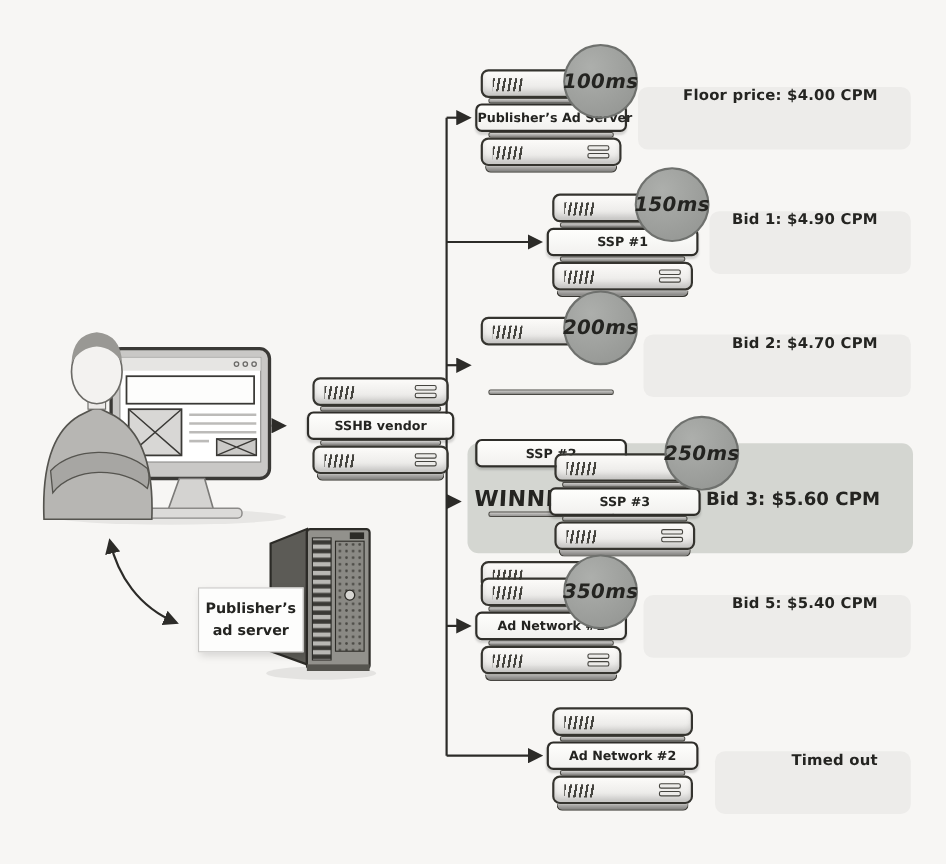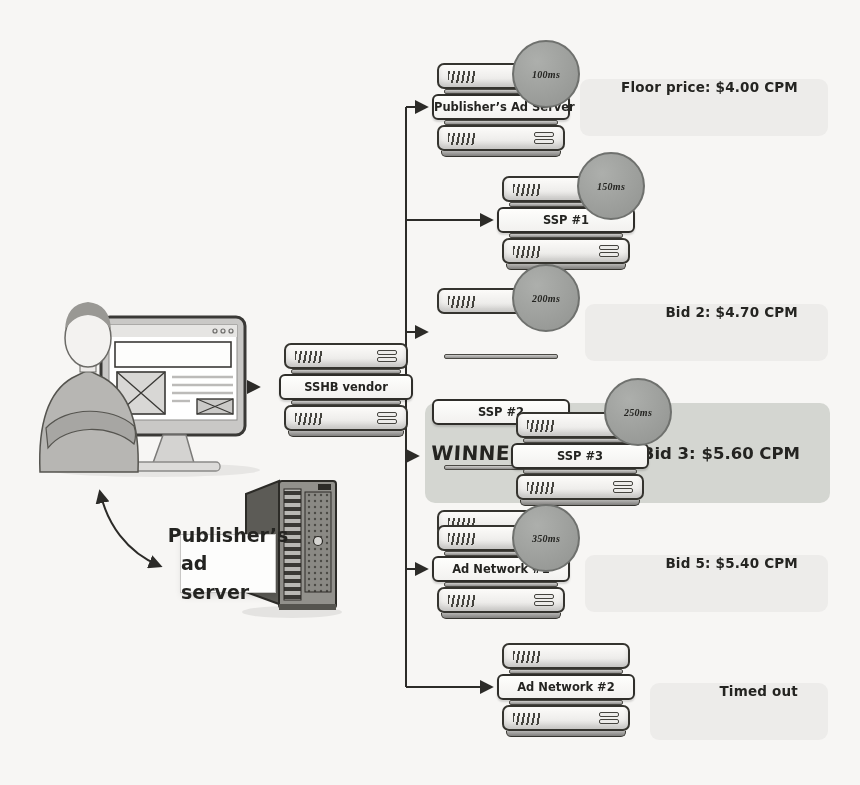--- a/index.html
+++ b/index.html
@@ -32,46 +32,49 @@
   .vents{position:absolute;left:9px;top:6px;width:27px;height:12px;
          background:repeating-linear-gradient(100deg,#45443f 0 2px,transparent 2px 5px);}
   .ports{position:absolute;right:9px;top:5px;width:20px;}
   .ports i{display:block;height:5px;border:1.5px solid #45443f;border-radius:2px;
            background:#ecebe9;margin-bottom:2px;box-sizing:border-box;}
 
   
   .badge{position:absolute;width:68px;height:68px;border-radius:50%;box-sizing:border-box;
          background:radial-gradient(circle at 36% 30%,#adafac,#989a97 75%);
          border:2px solid #6f716e;display:flex;align-items:center;justify-content:center;
-         font-size:10px;font-weight:700;font-style:italic;letter-spacing:.3px;z-index:4;font-family:Liberation Serif, serif;}
+         font-size:18px;font-weight:700;font-style:italic;letter-spacing:.3px;z-index:4;}
 
   
   .note-box{position:absolute;left:180px;top:534px;width:94px;height:57px;background:#fdfdfc;
             border:1px solid #c8c7c5;box-shadow:2px 3px 7px rgba(0,0,0,.13);z-index:4;
             display:flex;flex-direction:column;align-items:center;justify-content:center;
-            font-size:19px;font-weight:700;line-height:1.5;}
+            font-size:13px;font-weight:700;line-height:1.5;}
 
   svg.layer{position:absolute;left:0;top:0;z-index:2;}
 </style>
 </head>
 <body>
 
 <div class="canvas">
 
   <div class="strip" style="left:580px;top:79px;width:248px;">
     <span>Floor price: $4.00 CPM</span>
   </div>
+  <div class="strip" style="left:645px;top:192px;width:183px;">
+    <span>Bid 1: $4.90 CPM</span>
+  </div>
   <div class="strip" style="left:585px;top:304px;width:243px;">
     <span>Bid 2: $4.70 CPM</span>
   </div>
   <div class="winner-strip">
     <span class="winner-word">WINNER</span>
     <span class="winner-result">Bid 3: $5.60 CPM</span>
   </div>
-  <div class="strip" style="left:585px;top:555px;width:243px;">
+  <div class="strip" style="left:585px;top:541px;width:243px;">
     <span>Bid 5: $5.40 CPM</span>
   </div>
   <div class="strip" style="left:650px;top:683px;width:178px;">
     <span>Timed out</span>
   </div>
 
   <svg class="layer" width="860" height="785" viewBox="0 0 860 785">
     <defs>
       <marker id="arr" viewBox="0 0 10 10" refX="8" refY="5" markerWidth="7" markerHeight="7" orient="auto-start-reverse">
         <path d="M0,0 L10,5 L0,10 z" fill="#2c2b28"></path>
@@ -217,21 +220,21 @@
         <span class="vents"></span>
         <span class="ports">
           <i></i>
           <i></i>
         </span>
       </div>
     <div class="base"></div>
   </div>
   <div class="badge" style="left:512px;top:264px;">200ms</div>
 
-  <div class="stack" style="left:516px;top:412px;">
+  <div class="stack" style="left:504px;top:412px;">
     <div class="unit">
         <span class="vents"></span>
       </div>
     <div class="joint"></div>
     <div class="labelbar">SSP #3</div>
     <div class="joint"></div>
     <div class="unit">
         <span class="vents"></span>
         <span class="ports">
           <i></i>

